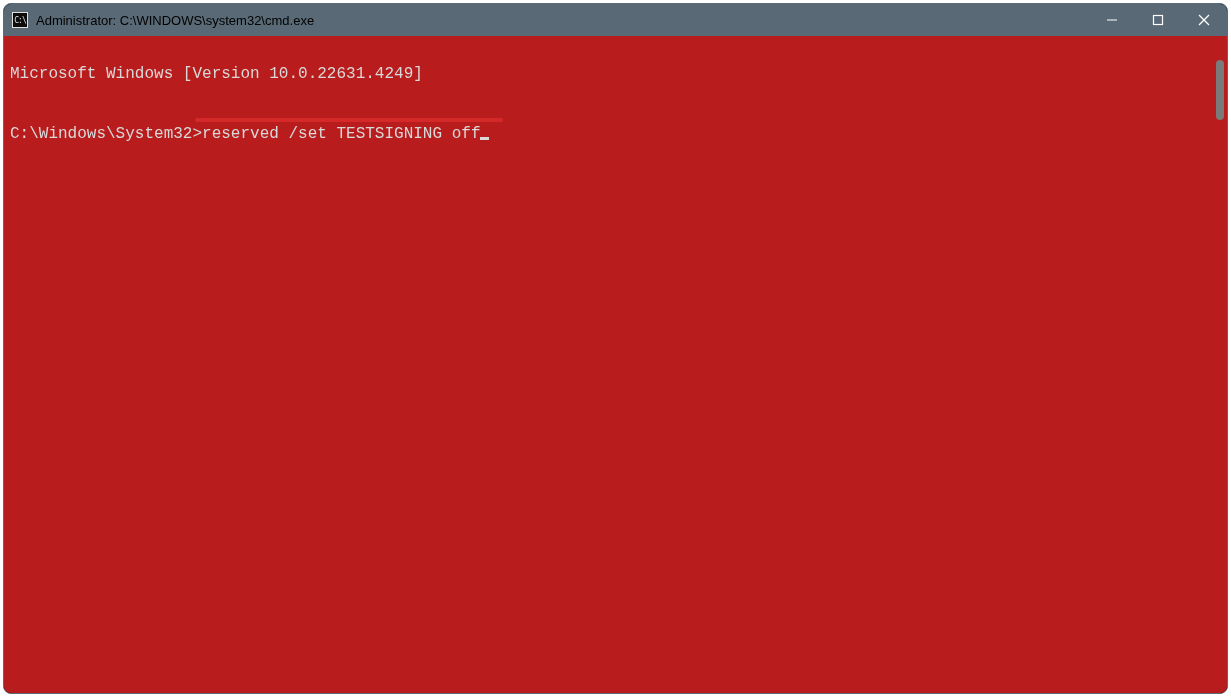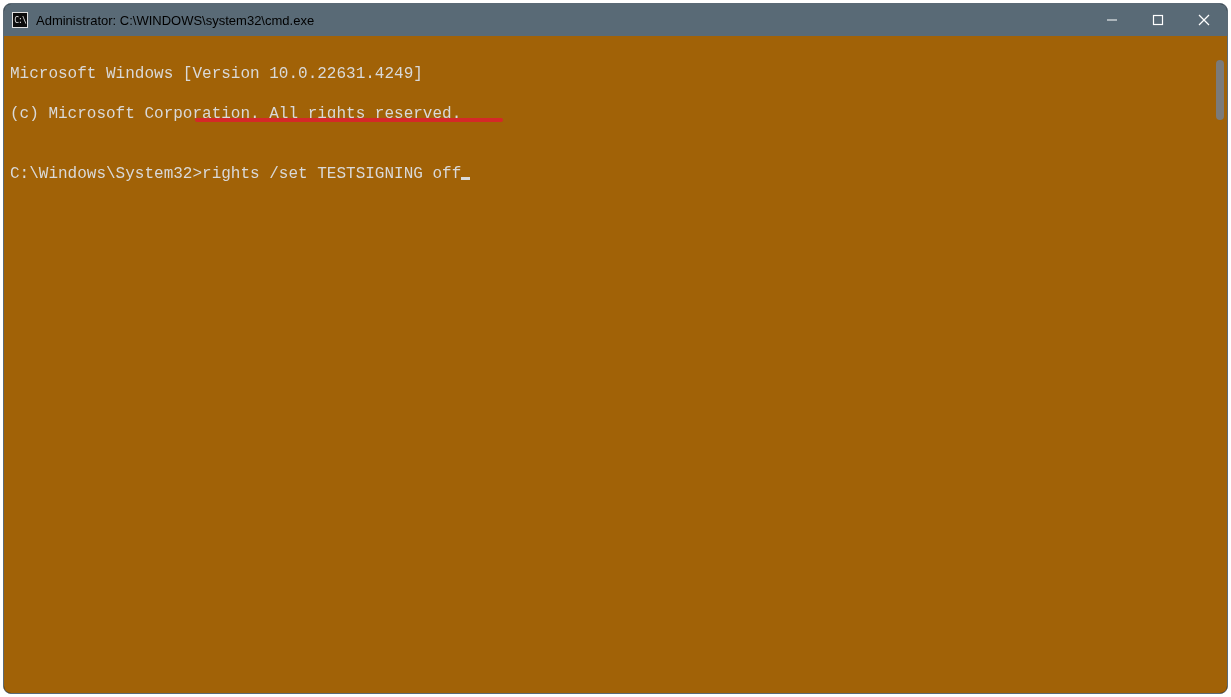--- a/index.html
+++ b/index.html
@@ -67,21 +67,21 @@
     }
     .win-btn svg {
       width: 12px;
       height: 12px;
       stroke: #fff;
       stroke-width: 1.2;
       fill: none;
     }
     .terminal-area {
       flex: 1;
-      background: #a16207;
+      background: #b91c1c;
       position: relative;
       padding: 8px 6px 22px 6px;
       font-family: "Consolas", "Courier New", monospace;
       font-size: 16px;
       line-height: 20px;
       color: #d9d9d9;
       white-space: pre;
     }
     .scrollbar-track {
       position: absolute;
@@ -140,23 +140,22 @@
         <svg viewBox="0 0 12 12">
             <line x1="1" y1="1" x2="11" y2="11"></line>
             <line x1="11" y1="1" x2="1" y2="11"></line>
           </svg>
       </div>
     </div>
   </div>
 
   <div class="terminal-area">
 <span class="line">Microsoft Windows [Version 10.0.22631.4249]</span>
-<span class="line">(c) Microsoft Corporation. All rights reserved.</span>
 <span class="line"></span>
-<span class="line"><span>C:\Windows\System32&gt;</span><span>rights /set TESTSIGNING off</span><span class="cursor"></span></span>
+<span class="line"><span>C:\Windows\System32&gt;</span><span>reserved /set TESTSIGNING off</span><span class="cursor"></span></span>
 
     <div class="annotation" style="left:191px; top:82px; width:308px;"></div>
 
     <div class="scrollbar-track">
       <div class="scrollbar-thumb"></div>
     </div>
   </div>
 
 </div>
 

